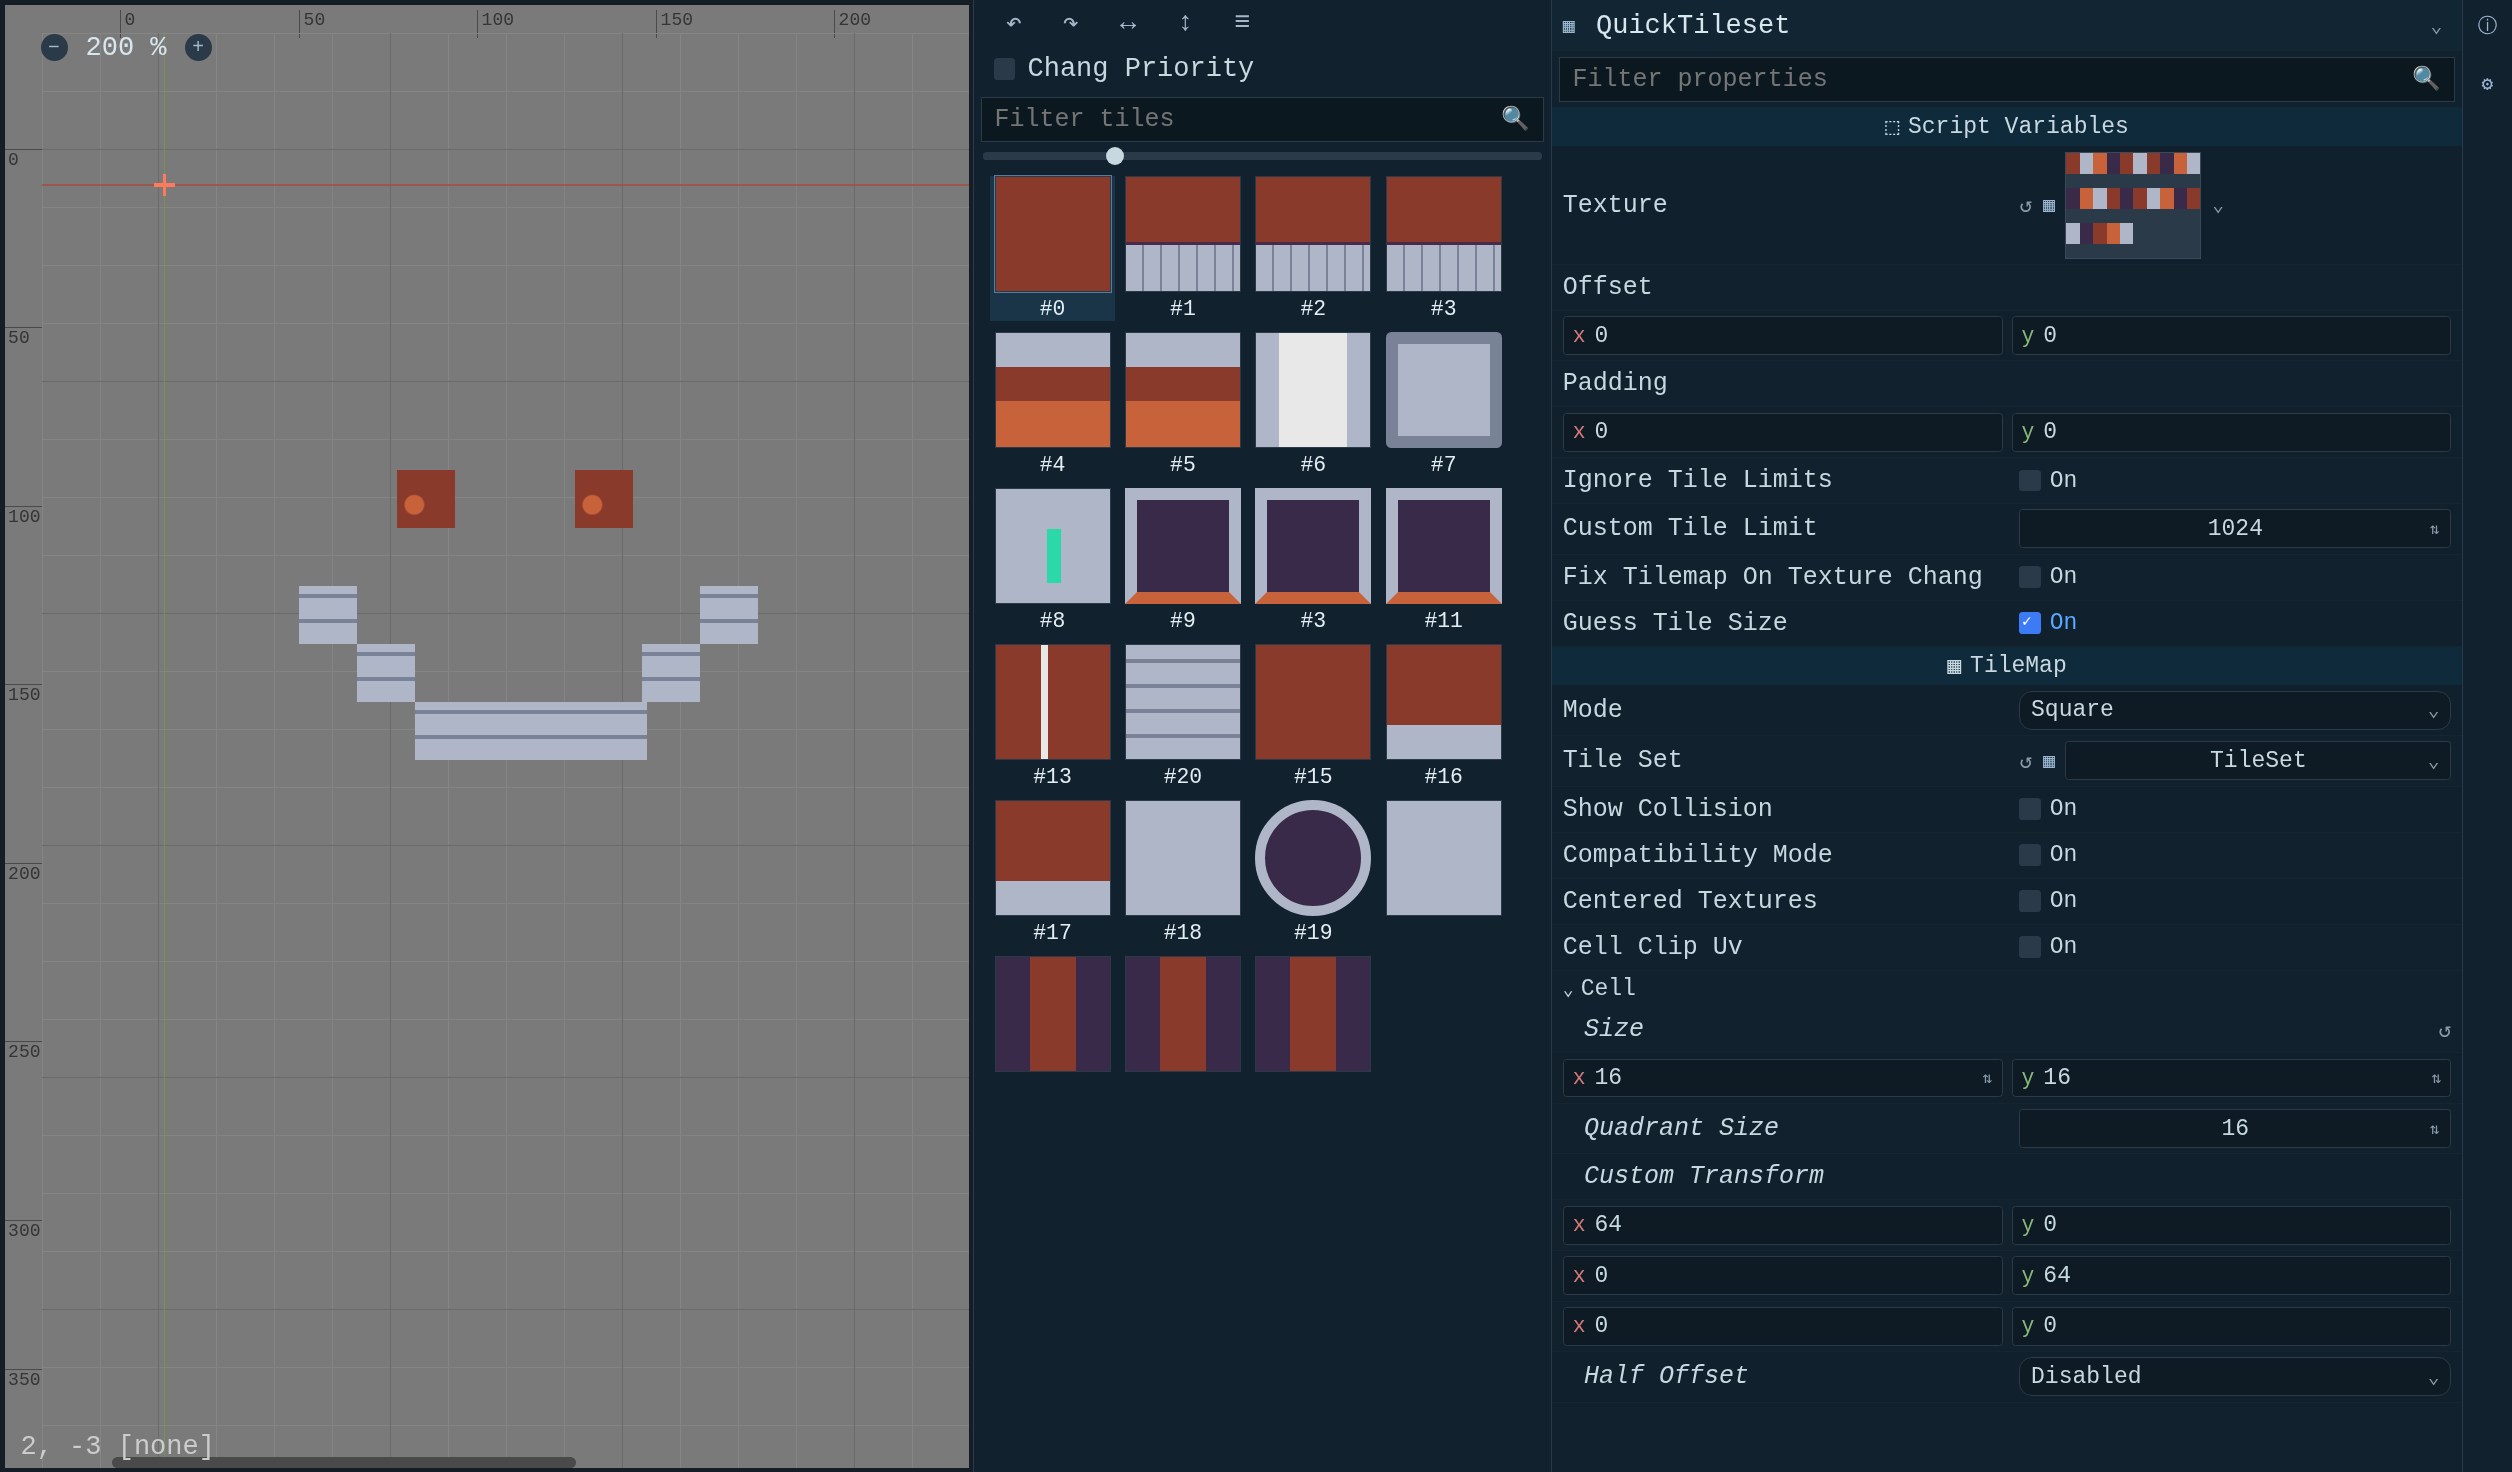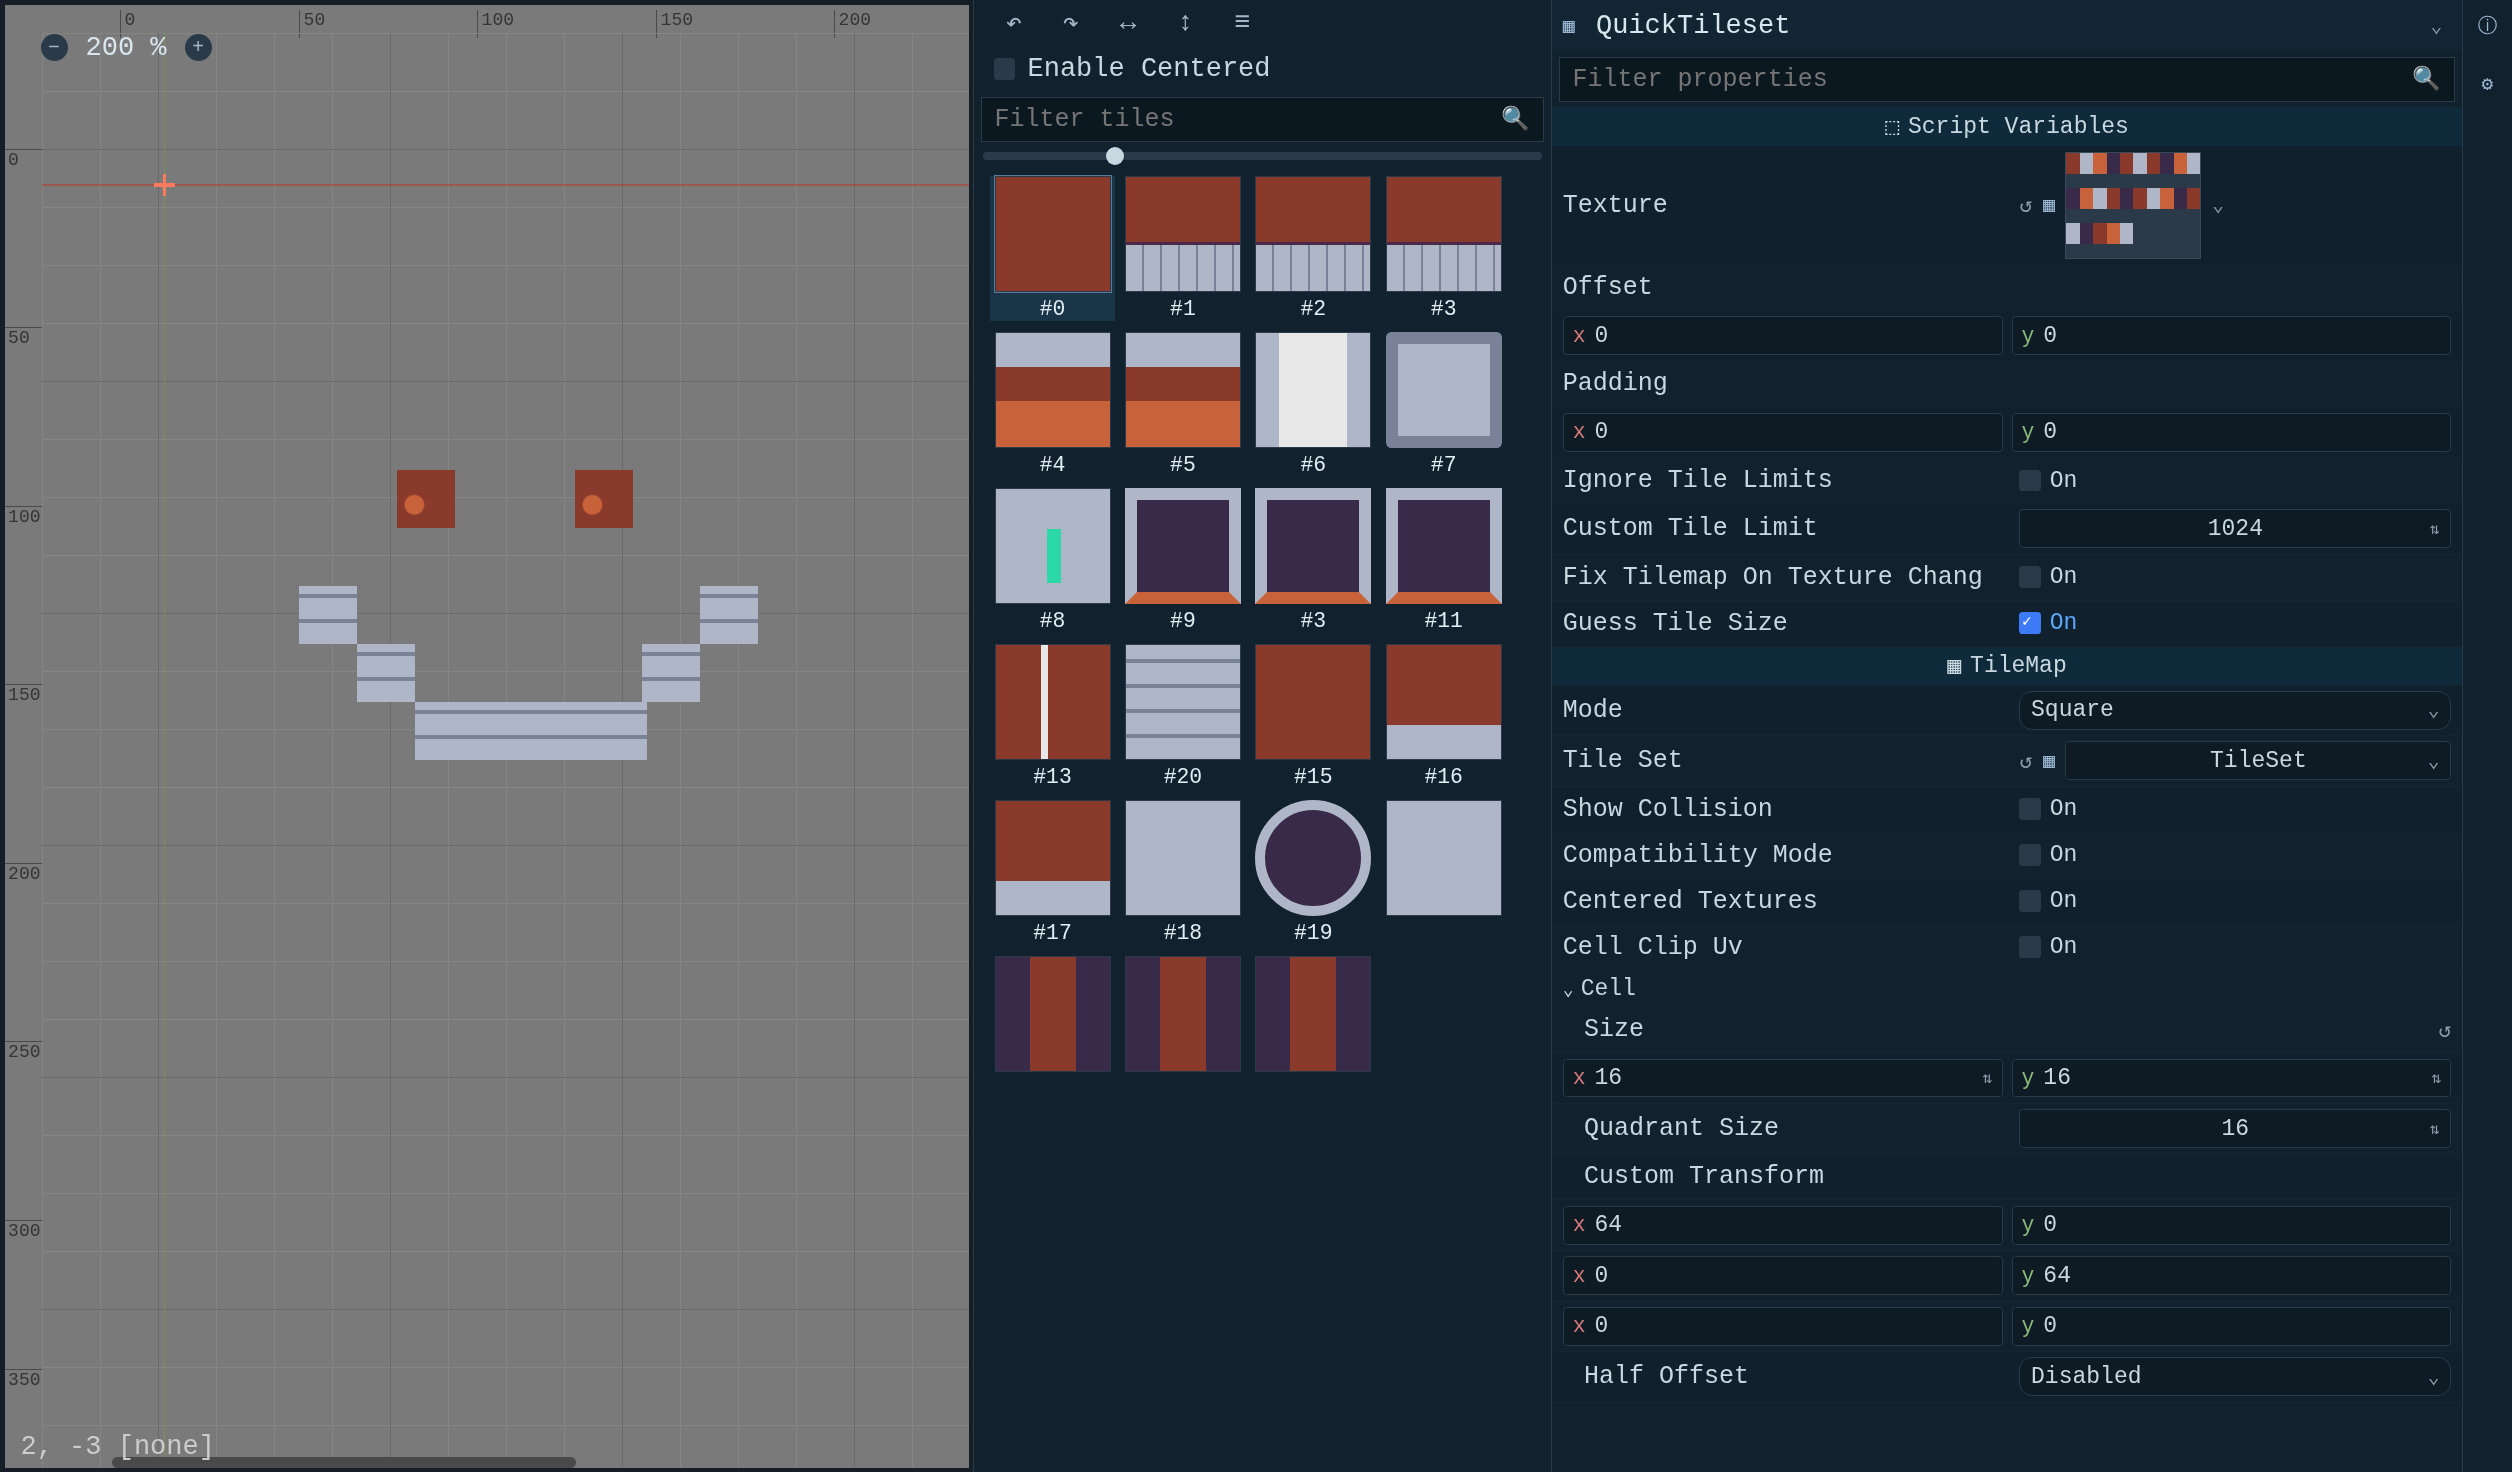--- a/index.html
+++ b/index.html
@@ -71,21 +71,21 @@
 .xy-box { flex: 1; background: #0e1a24; border: 0.9px solid #2a3a48; border-radius: 3.6px; padding: 5.4px 9px; display: flex; align-items: center; gap: 9px; }
 .axis-lbl { font-size: 21.4px; }
 .axis-lbl.x { color: #d67a7a; }
 .axis-lbl.y { color: #8ab87a; }
 .spinner { font-size: 16px; color: #8a9aa8; }
 .toggle-label { color: #c8d8e0; }
 .texture-thumb { width: 136px; height: 107px; background: #2a3a48; border: 0.9px solid #3a4a58; position: relative; overflow: hidden; display: flex; flex-wrap: wrap; }
 .texture-thumb > div { width: 10%; height: 20%; }
 .foldout { display: flex; align-items: center; gap: 7.1px; padding: 5.4px 10.7px; font-size: 23px; color: #c8d8e0; }
 .foldout .arrow { font-size: 18px; }
-.sub-indent .prop-label { padding-left: 21.4px; }
+.sub-indent .prop-label { padding-left: 21.4px; font-style: italic; }
 .reset-icon { color: #8a9aa8; font-size: 21.4px; cursor: pointer; }
 .small-icon { color: #9ab6d0; font-size: 19.6px; }
 .right-toolbar { display: flex; flex-direction: column; width: 50px; background: #11212e; border-left: 0.9px solid #2a3a48; padding-top: 7.1px; gap: 23px; align-items: center; }
 .rt-icon { width: 36px; height: 36px; display: flex; align-items: center; justify-content: center; color: #9ab6d0; cursor: pointer; font-size: 19.6px; }
 
 
 .brown-solid { background: #8a3a2a; }
 .t-wall { background: #8a3a2a; }
 .t-wall::after { content: ""; position: absolute; bottom: 0; left: 0; right: 0; height: 40%; background: repeating-linear-gradient(90deg, #aeb6c8 0 16px, #7a8298 16px 18px); border-top: 3.6px solid #4a2a4a; }
 .t-bricks { background: repeating-linear-gradient(0deg, #aeb6c8 0 21.4px, #7a8298 21.4px 25px), repeating-linear-gradient(90deg, transparent 0 25px, #7a8298 25px 28.5px); background-color: #aeb6c8; }
@@ -149,21 +149,21 @@
 <div class="tilebrowser-panel">
   <div class="tile-toolbar">
     <span class="tool-icon">↶</span>
     <span class="tool-icon">↷</span>
     <span class="tool-icon">↔</span>
     <span class="tool-icon">↕</span>
     <span class="tool-icon">≡</span>
   </div>
   <div class="priority-row">
     <div class="checkbox"></div>
-    <span style="font-size:27px;">Enable Centered</span>
+    <span style="font-size:27px;">Chang Priority</span>
   </div>
   <div class="filter-input">
     <input placeholder="Filter tiles" style="">
     <span class="search">🔍</span>
   </div>
   <div class="tile-slider">
     <div class="tile-slider-handle"></div>
   </div>
   <div class="tile-grid">
     <div class="tile-cell selected">

